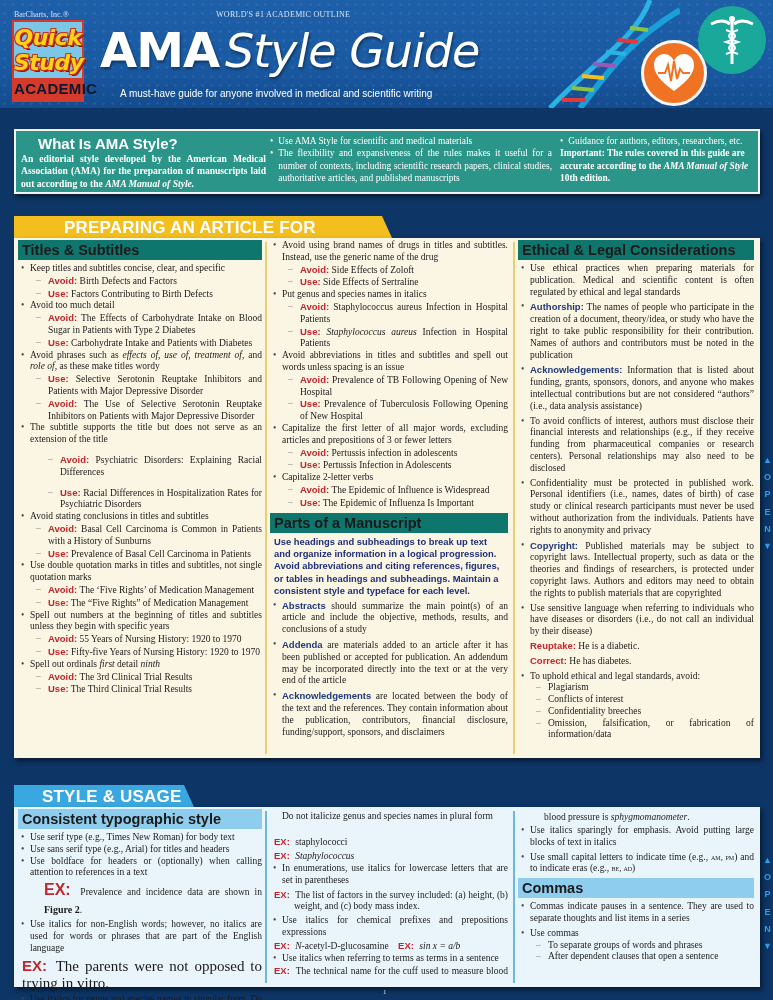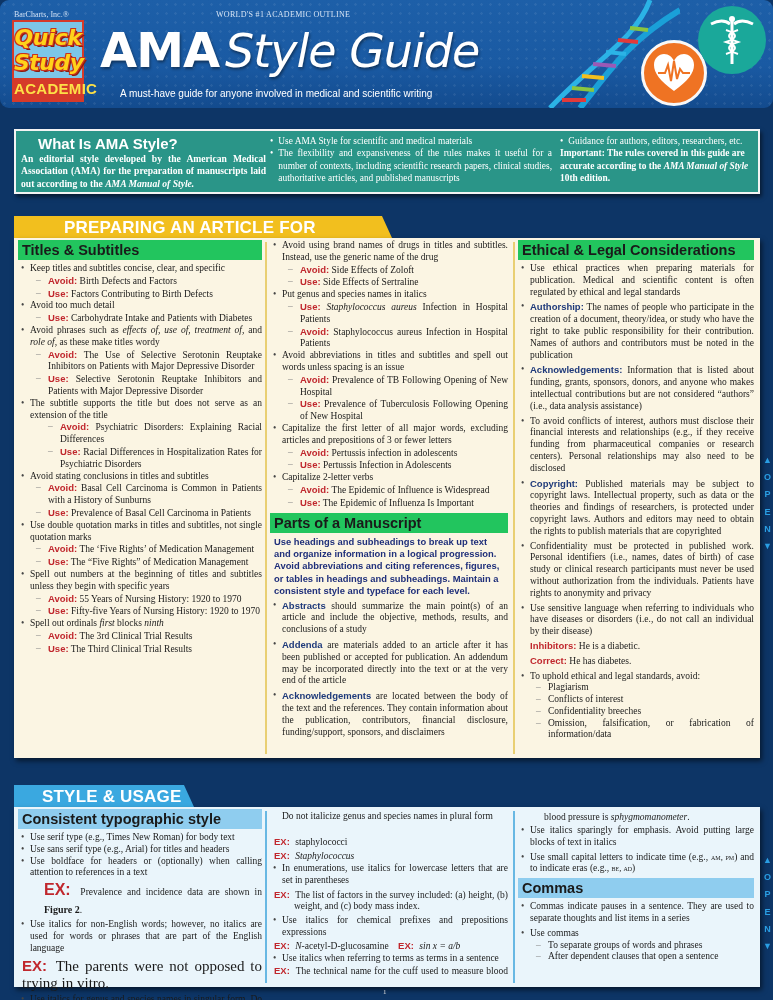--- a/index.html
+++ b/index.html
@@ -8,21 +8,20 @@
     background: #0d3566;
     font-family: "Liberation Serif", serif;
     color: #1a1a1a;
     position: relative;
   }
   
   .header {
     position: absolute; left: 0; top: 0; width: 773px; height: 108px;
     background: linear-gradient(180deg, #1d5fa8 0%, #1a5aa3 60%, #134b8e 100%);
     overflow: hidden;
-    border-radius: 9px;
   }
   .header::before {
     content: ""; position: absolute; inset: 0;
     background-image: radial-gradient(circle, rgba(255,255,255,0.07) 1px, transparent 1.5px);
     background-size: 9px 9px;
   }
   .publisher { position: absolute; left: 14px; top: 10px; font-size: 8px; color: #cfe0f5; }
   .logo {
     position: absolute; left: 12px; top: 20px; width: 72px; height: 82px;
     border: 2px solid #d53a2a; background: #7cc6e8;
@@ -31,21 +30,21 @@
     position: absolute; left: 0; width: 100%; text-align: center;
     font-family: "DejaVu Sans", sans-serif; font-weight: bold; font-style: italic;
     font-size: 22px; color: #ffd21a;
     text-shadow: -1px -1px 0 #c9311f, 1px -1px 0 #c9311f, -1px 1px 0 #c9311f, 1px 1px 0 #c9311f, 2px 2px 0 #8a1c10;
     letter-spacing: -0.5px;
   }
   .logo-quick { top: 3px; }
   .logo-study { top: 28px; }
   .logo-academic {
     position: absolute; left: 0; bottom: 0; width: 100%; height: 22px; background: #d53a2a;
-    color: #fde047; font-family: "Liberation Sans", sans-serif; font-weight: bold;
+    color: #0f172a; font-family: "Liberation Sans", sans-serif; font-weight: bold;
     font-size: 15px; text-align: center; line-height: 22px; letter-spacing: 0.3px;
   }
   .tagline-top {
     position: absolute; left: 216px; top: 10px; width: 160px; font-size: 8px; color: #d6e4f5;
     letter-spacing: 0.3px;
   }
   .title {
     position: absolute; left: 100px; top: 22px; color: #fff; white-space: nowrap;
     text-shadow: 1px 2px 3px rgba(0,0,0,0.45);
   }
@@ -99,29 +98,29 @@
   .colA { left: 4px; width: 244px; }
   .colB { left: 256px; width: 238px; }
   .colC { left: 504px; width: 236px; }
   .divider { position: absolute; top: 4px; width: 1.5px; }
   .panel-prep .divider { background: #e9cf72; height: 512px; }
   .panel-style .divider { background: #68b8e3; height: 172px; }
   .sub-head {
     font-family: "Liberation Sans", sans-serif; font-weight: bold; font-size: 14.5px; color: #1a1a1a;
     padding: 1px 6px 0 4px; height: 20px; line-height: 19px;
   }
-  .prep-head { background: #22c55e; }
+  .prep-head { background: #0f766e; }
   .style-head { background: #8fcdef; }
   ul.b { list-style: none; font-size: 9.5px; line-height: 11.8px; }
   ul.b > li { position: relative; padding-left: 12px; text-align: justify; }
   ul.b > li::before { content: "•"; position: absolute; left: 3px; top: 0; color: #444; }
   ul.d { list-style: none; }
   ul.d > li { position: relative; padding-left: 18px; }
   ul.d > li::before { content: "–"; position: absolute; left: 6px; top: 0; color: #888; }
-  ul.d.deep > li { padding-left: 30px; }
+  ul.d.deep > li { padding-left: 30px; margin-top: 8px; }
   ul.d.deep > li::before { left: 18px; }
   .lbl { font-family: "Liberation Sans", sans-serif; font-weight: bold; color: #c0272d; }
   .lblb { font-family: "Liberation Sans", sans-serif; font-weight: bold; color: #1f3a7a; }
   .ex-line { padding-left: 4px; text-align: justify; }
   .ex-line.ind { padding-left: 26px; }
   .ex-line .lbl { margin-right: 3px; margin-top: 47px; }
   .blue-intro {
     font-family: "Liberation Sans", sans-serif; font-weight: bold; color: #1f2f7a; font-size: 9.4px;
     line-height: 12.4px; padding: 3px 2px 2px 4px;
   }
@@ -212,26 +211,27 @@
     <div class="sub-head prep-head">Titles &amp; Subtitles</div>
     <div class="sp"></div>
     <ul class="b">
       <li><span>Keep titles and subtitles concise, clear, and specific</span>
         <ul class="d">
           <li><span class="lbl">Avoid:</span> <span>Birth Defects and Factors</span></li>
           <li><span class="lbl">Use:</span> <span>Factors Contributing to Birth Defects</span></li>
         </ul></li>
       <li><span>Avoid too much detail</span>
         <ul class="d">
+          <li><span class="lbl">Avoid:</span> <span>The Effects of Carbohydrate Intake on Blood Sugar in Patients with Type 2 Diabetes</span></li>
           <li><span class="lbl">Use:</span> <span>Carbohydrate Intake and Patients with Diabetes</span></li>
         </ul></li>
       <li><span>Avoid phrases such as </span><i>effects of, use of, treatment of,</i><span> and </span><i>role of,</i><span> as these make titles wordy</span>
         <ul class="d">
+          <li><span class="lbl">Use:</span> <span>Selective Serotonin Reuptake Inhibitors and Patients with Major Depressive Disorder</span></li>
           <li><span class="lbl">Avoid:</span> <span>The Use of Selective Serotonin Reuptake Inhibitors on Patients with Major Depressive Disorder</span></li>
-          <li><span class="lbl">Use:</span> <span>Selective Serotonin Reuptake Inhibitors and Patients with Major Depressive Disorder</span></li>
         </ul></li>
       <li><span>The subtitle supports the title but does not serve as an extension of the title</span>
         <ul class="d deep">
           <li><span class="lbl">Avoid:</span> <span>Psychiatric Disorders: Explaining Racial Differences</span></li>
           <li><span class="lbl">Use:</span> <span>Racial Differences in Hospitalization Rates for Psychiatric Disorders</span></li>
         </ul></li>
       <li><span>Avoid stating conclusions in titles and subtitles</span>
         <ul class="d">
           <li><span class="lbl">Avoid:</span> <span>Basal Cell Carcinoma is Common in Patients with a History of Sunburns</span></li>
           <li><span class="lbl">Use:</span> <span>Prevalence of Basal Cell Carcinoma in Patients</span></li>
@@ -239,39 +239,39 @@
       <li><span>Use double quotation marks in titles and subtitles, not single quotation marks</span>
         <ul class="d">
           <li><span class="lbl">Avoid:</span> <span>The ‘Five Rights’ of Medication Management</span></li>
           <li><span class="lbl">Use:</span> <span>The “Five Rights” of Medication Management</span></li>
         </ul></li>
       <li><span>Spell out numbers at the beginning of titles and subtitles unless they begin with specific years</span>
         <ul class="d">
           <li><span class="lbl">Avoid:</span> <span>55 Years of Nursing History: 1920 to 1970</span></li>
           <li><span class="lbl">Use:</span> <span>Fifty-five Years of Nursing History: 1920 to 1970</span></li>
         </ul></li>
-      <li><span>Spell out ordinals </span><i>first</i><span> blocks </span><i>ninth</i>
+      <li><span>Spell out ordinals </span><i>first</i><span> detail </span><i>ninth</i>
         <ul class="d">
           <li><span class="lbl">Avoid:</span> <span>The 3rd Clinical Trial Results</span></li>
           <li><span class="lbl">Use:</span> <span>The Third Clinical Trial Results</span></li>
         </ul></li>
     </ul>
   </div>
 
   <div class="col colB" style="top:2px">
     <ul class="b">
       <li><span>Avoid using brand names of drugs in titles and subtitles. Instead, use the generic name of the drug</span>
         <ul class="d">
           <li><span class="lbl">Avoid:</span> <span>Side Effects of Zoloft</span></li>
           <li><span class="lbl">Use:</span> <span>Side Effects of Sertraline</span></li>
         </ul></li>
       <li><span>Put genus and species names in italics</span>
         <ul class="d">
+          <li><span class="lbl">Avoid:</span> <span>Staphylococcus aureus Infection in Hospital Patients</span></li>
           <li><span class="lbl">Use:</span> <i>Staphylococcus aureus</i><span> Infection in Hospital Patients</span></li>
-          <li><span class="lbl">Avoid:</span> <span>Staphylococcus aureus Infection in Hospital Patients</span></li>
         </ul></li>
       <li><span>Avoid abbreviations in titles and subtitles and spell out words unless spacing is an issue</span>
         <ul class="d">
           <li><span class="lbl">Avoid:</span> <span>Prevalence of TB Following Opening of New Hospital</span></li>
           <li><span class="lbl">Use:</span> <span>Prevalence of Tuberculosis Following Opening of New Hospital</span></li>
         </ul></li>
       <li><span>Capitalize the first letter of all major words, excluding articles and prepositions of 3 or fewer letters</span>
         <ul class="d">
           <li><span class="lbl">Avoid:</span> <span>Pertussis infection in adolescents</span></li>
           <li><span class="lbl">Use:</span> <span>Pertussis Infection in Adolescents</span></li>
@@ -293,24 +293,24 @@
   </div>
 
   <div class="col colC" style="top:2px">
     <div class="sub-head prep-head">Ethical &amp; Legal Considerations</div>
     <div class="sp"></div>
     <ul class="b">
       <li style="margin-bottom:3px"><span>Use ethical practices when preparing materials for publication. Medical and scientific content is often regulated by ethical and legal standards</span></li>
       <li style="margin-bottom:3px"><span class="lblb">Authorship:</span><span> The names of people who participate in the creation of a document, theory/idea, or study who have the right to take public responsibility for their contribution. Names of authors and contributors must be noted in the publication</span></li>
       <li style="margin-bottom:3px"><span class="lblb">Acknowledgements:</span><span> Information that is listed about funding, grants, sponsors, donors, and anyone who makes intellectual contributions but are not considered “authors” (i.e., data analysis assistance)</span></li>
       <li style="margin-bottom:3px"><span>To avoid conflicts of interest, authors must disclose their financial interests and relationships (e.g., if they receive funding from pharmaceutical companies or research centers). Personal relationships may also need to be disclosed</span></li>
+      <li style="margin-bottom:3px"><span>Confidentiality must be protected in published work. Personal identifiers (i.e., names, dates of birth) of case study or clinical research participants must never be used without authorization from the individuals. Patients have rights to anonymity and privacy</span></li>
       <li style="margin-bottom:3px"><span class="lblb">Copyright:</span><span> Published materials may be subject to copyright laws. Intellectual property, such as data or the theories and findings of researchers, is protected under copyright laws. Authors and editors may need to obtain the rights to publish materials that are copyrighted</span></li>
-      <li style="margin-bottom:3px"><span>Confidentiality must be protected in published work. Personal identifiers (i.e., names, dates of birth) of case study or clinical research participants must never be used without authorization from the individuals. Patients have rights to anonymity and privacy</span></li>
       <li style="margin-bottom:3px"><span>Use sensitive language when referring to individuals who have diseases or disorders (i.e., do not call an individual by their disease)</span>
-        <div style="margin-top:2px"><span class="lbl">Inhibitors:</span> <span>He is a diabetic.</span></div>
+        <div style="margin-top:2px"><span class="lbl">Reuptake:</span> <span>He is a diabetic.</span></div>
         <div style="margin-top:2px"><span class="lbl">Correct:</span> <span>He has diabetes.</span></div>
       </li>
       <li><span>To uphold ethical and legal standards, avoid:</span>
         <ul class="d">
           <li>Plagiarism</li>
           <li>Conflicts of interest</li>
           <li>Confidentiality breeches</li>
           <li>Omission, falsification, or fabrication of information/data</li>
         </ul></li>
     </ul>

